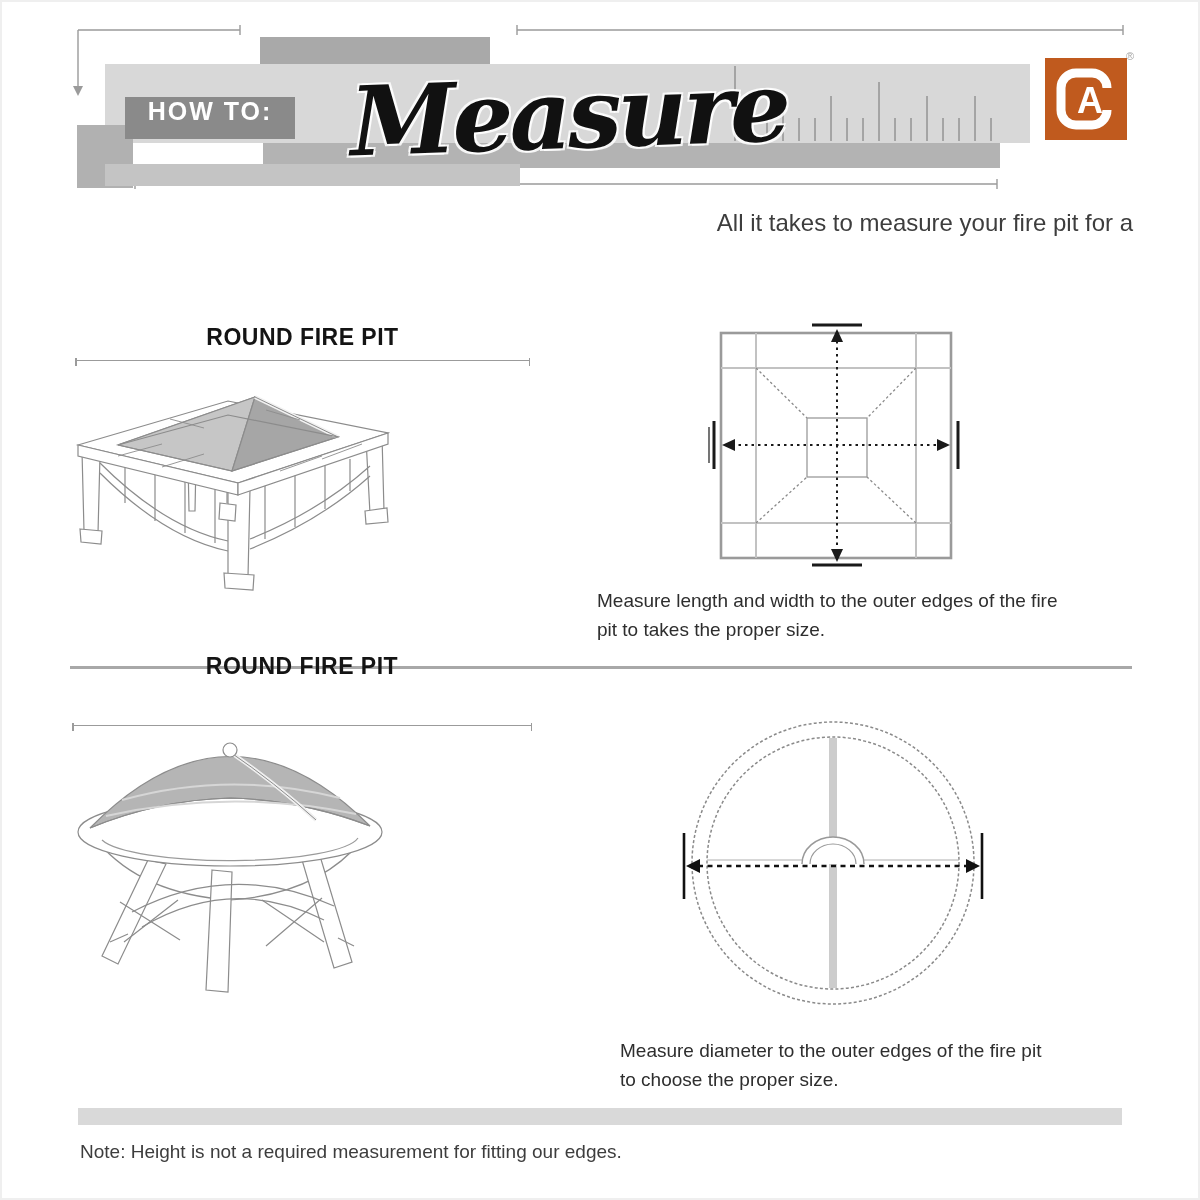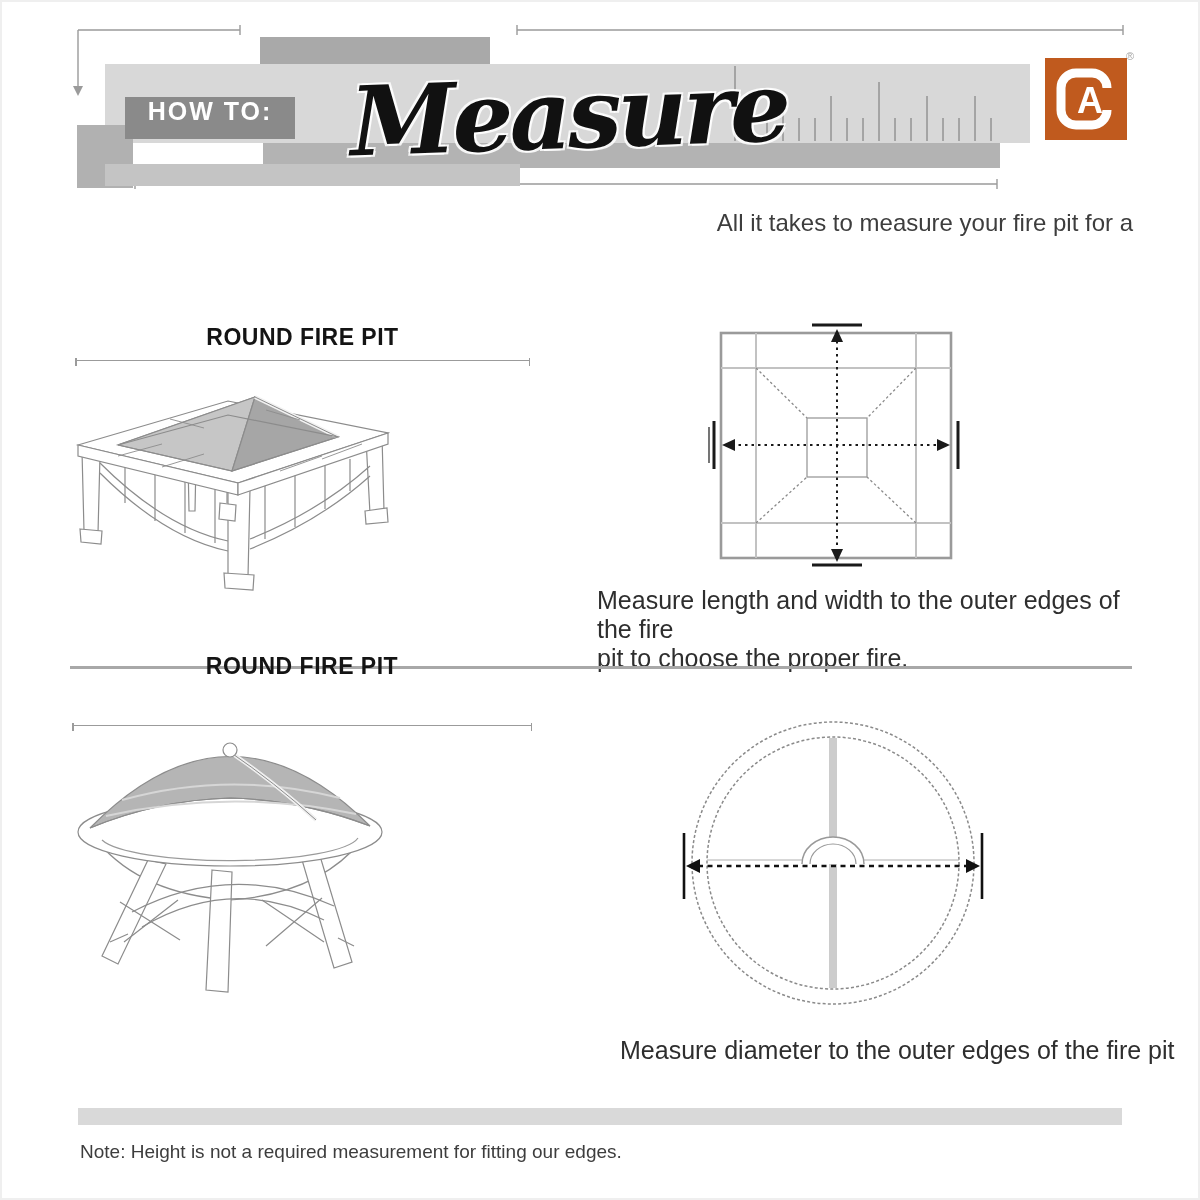--- a/index.html
+++ b/index.html
@@ -45,21 +45,21 @@
   .heading-square{left:75px;top:324px;width:455px;}
   .heading-round{left:72px;top:653px;width:460px;}
   .rule{height:8px;border-top:1.5px solid #9b9b9b;}
   .rule:before,.rule:after{
     content:"";position:absolute;top:-3px;width:1.5px;height:8px;background:#9b9b9b;
   }
   .rule:before{left:0;}
   .rule:after{right:0;}
   .rule-square{left:75px;top:360px;width:455px;}
   .rule-round{left:72px;top:725px;width:460px;}
-  .caption{font-size:25px;line-height:29px;color:#2e2e2e;}
+  .caption{font-size:19px;line-height:29px;color:#2e2e2e;}
   .caption-square{left:597px;top:586px;width:560px;}
   .caption-round{left:597px;top:1036px;width:560px;margin-left:23px;}
   .divider{left:70px;top:666px;width:1062px;height:2.5px;background:#a8a8a8;}
   
   .footer-bar{left:78px;top:1108px;width:1044px;height:17px;background:#d9d9d9;}
   .note{left:80px;top:1141px;font-size:19px;color:#3d3d3d;}
 </style>
 </head>
 <body>
 
@@ -164,21 +164,21 @@
     <polygon points="250,130 237,124 237,136"></polygon>
   </g>
   <g stroke="#1a1a1a" stroke-width="3" fill="none">
     <path d="M112,10 H162 M112,250 H162 M14,106 V154 M258,106 V154"></path>
   </g>
   <path d="M9,112 V148" stroke="#1a1a1a" stroke-width="1.2" fill="none"></path>
 </svg>
 
 <div class="abs caption caption-square">
   <div>Measure length and width to the outer edges of the fire</div>
-  <div>pit to choose the proper fire.</div>
+  <div>pit to takes the proper size.</div>
 </div>
 
 <div class="abs divider"></div>
 
 <div class="abs sec-heading heading-round">ROUND FIRE PIT</div>
 <div class="abs rule rule-round"></div>
 
 <svg class="abs" style="left:62px;top:742px;" width="340" height="265" viewBox="0 0 340 265">
   <g stroke="#8c8c8c" stroke-width="1.2" fill="#ffffff">
     <path d="M36,100 Q80,152 168,158 Q256,152 300,98 L300,92 L36,92 Z"></path>
@@ -216,16 +216,17 @@
   <path d="M18,153 H288" stroke="#111111" stroke-width="2.4" stroke-dasharray="5,4.5" fill="none"></path>
   <polygon points="6,153 20,146 20,160" fill="#111111"></polygon>
   <polygon points="300,153 286,146 286,160" fill="#111111"></polygon>
   <g stroke="#111111" stroke-width="2.6" fill="none">
     <path d="M4,120 V186 M302,120 V186"></path>
   </g>
 </svg>
 
 <div class="abs caption caption-round">
   <div>Measure diameter to the outer edges of the fire pit</div>
+  <div>to choose the proper size.</div>
 </div>
 
 <div class="abs footer-bar"></div>
 <div class="abs note">Note: Height is not a required measurement for fitting our edges.</div>
 
 </body></html>

